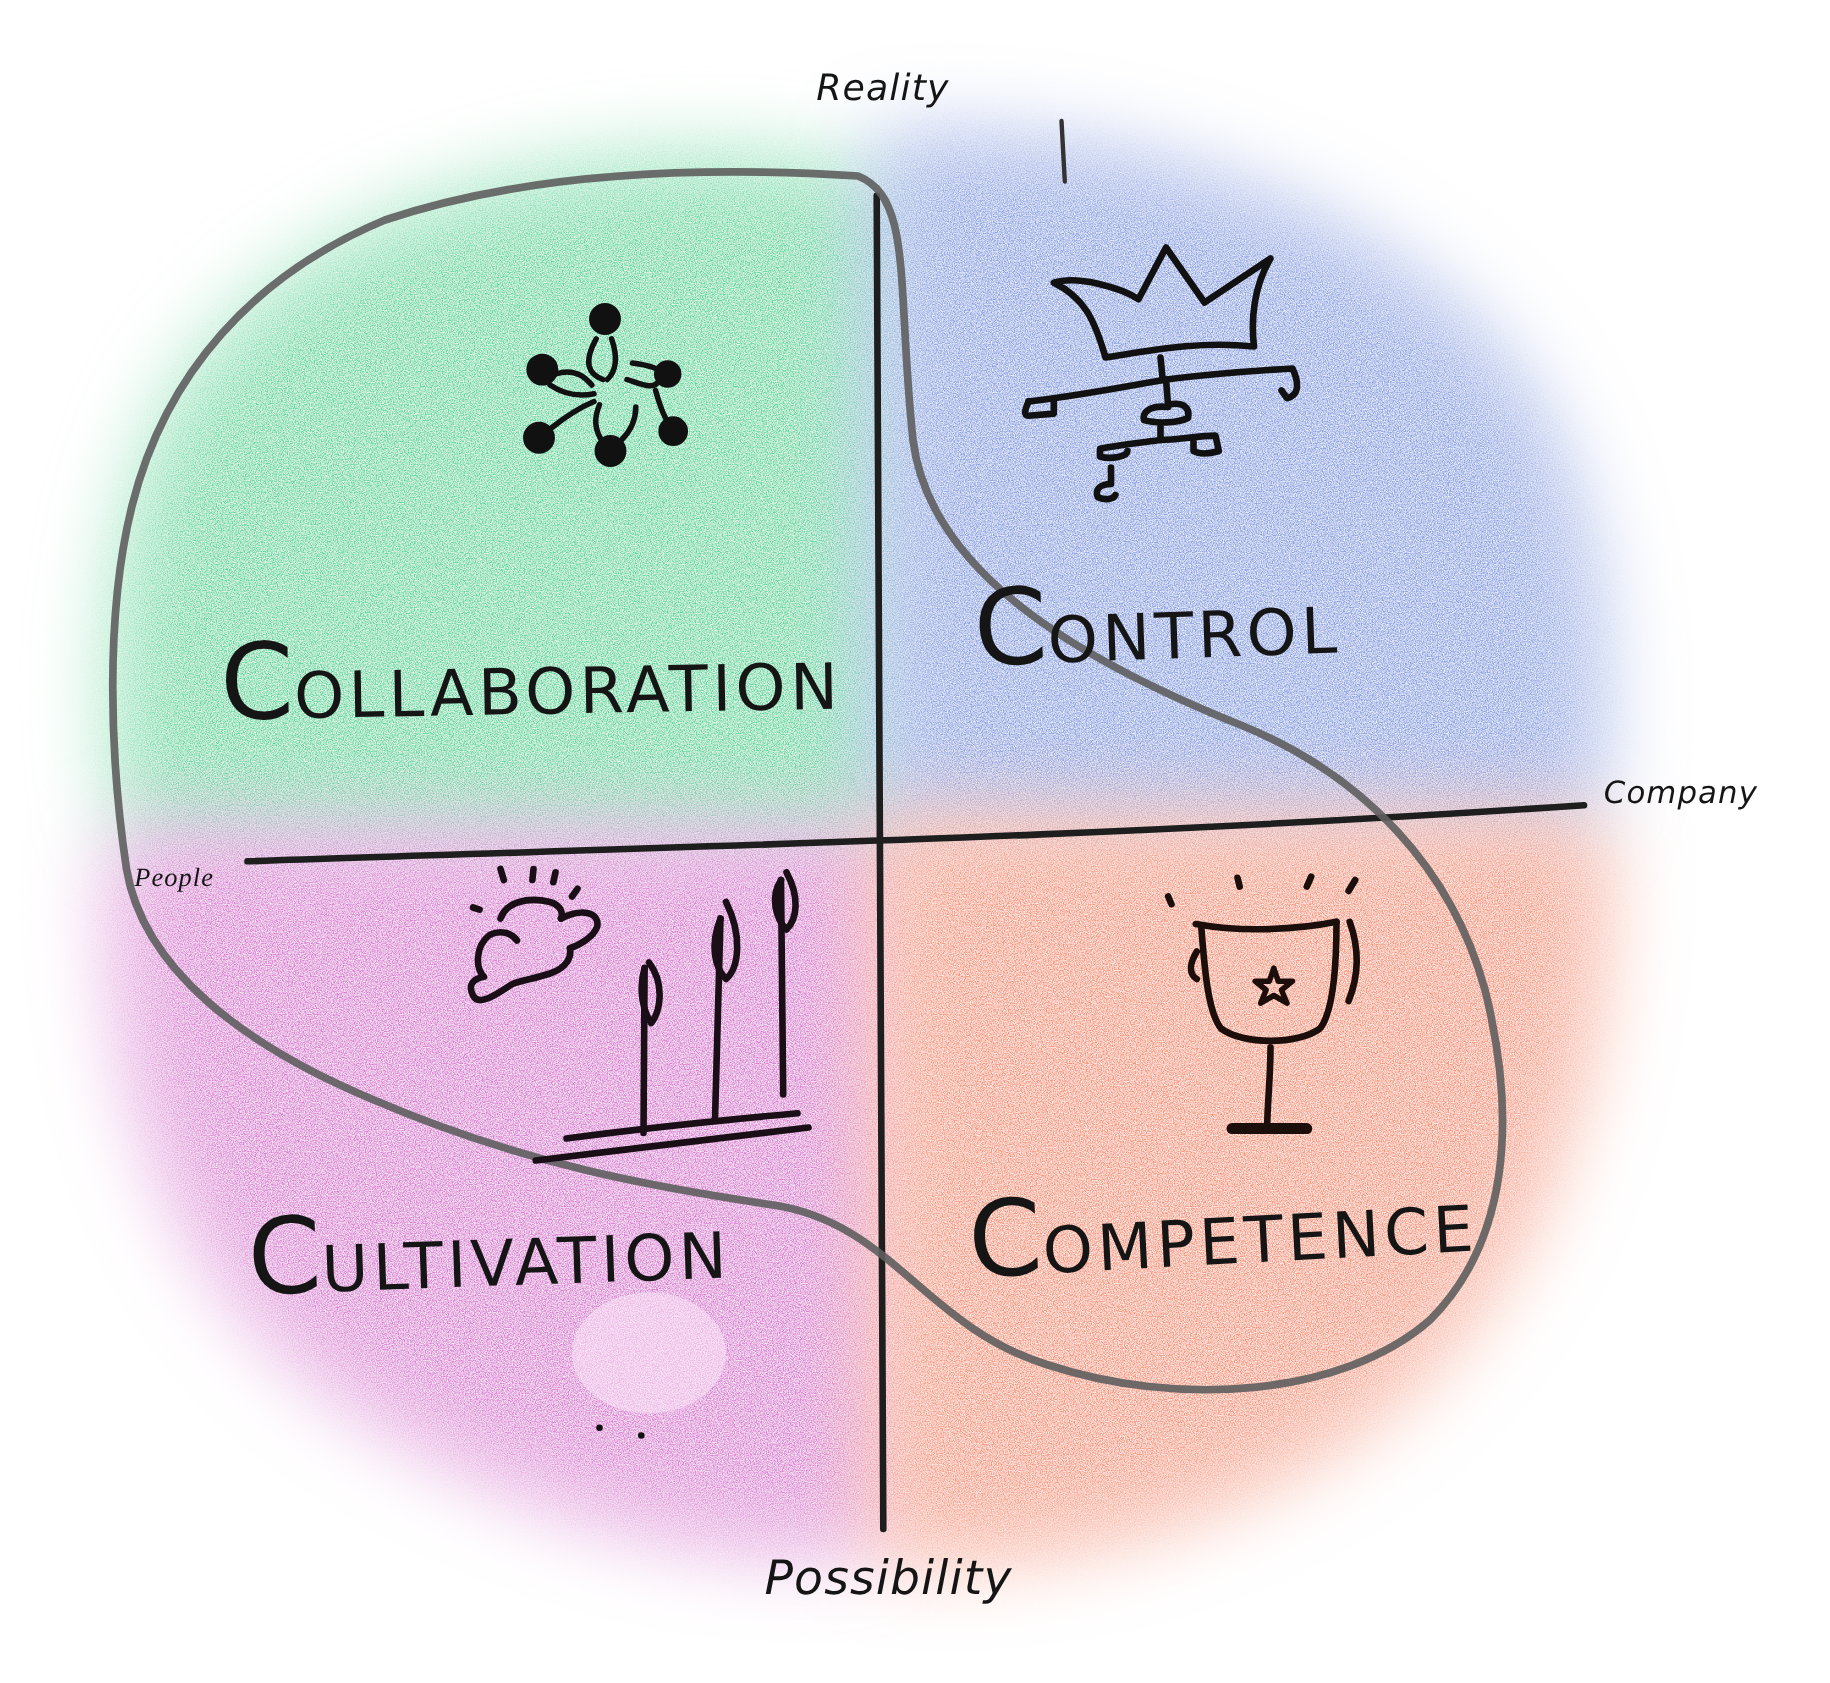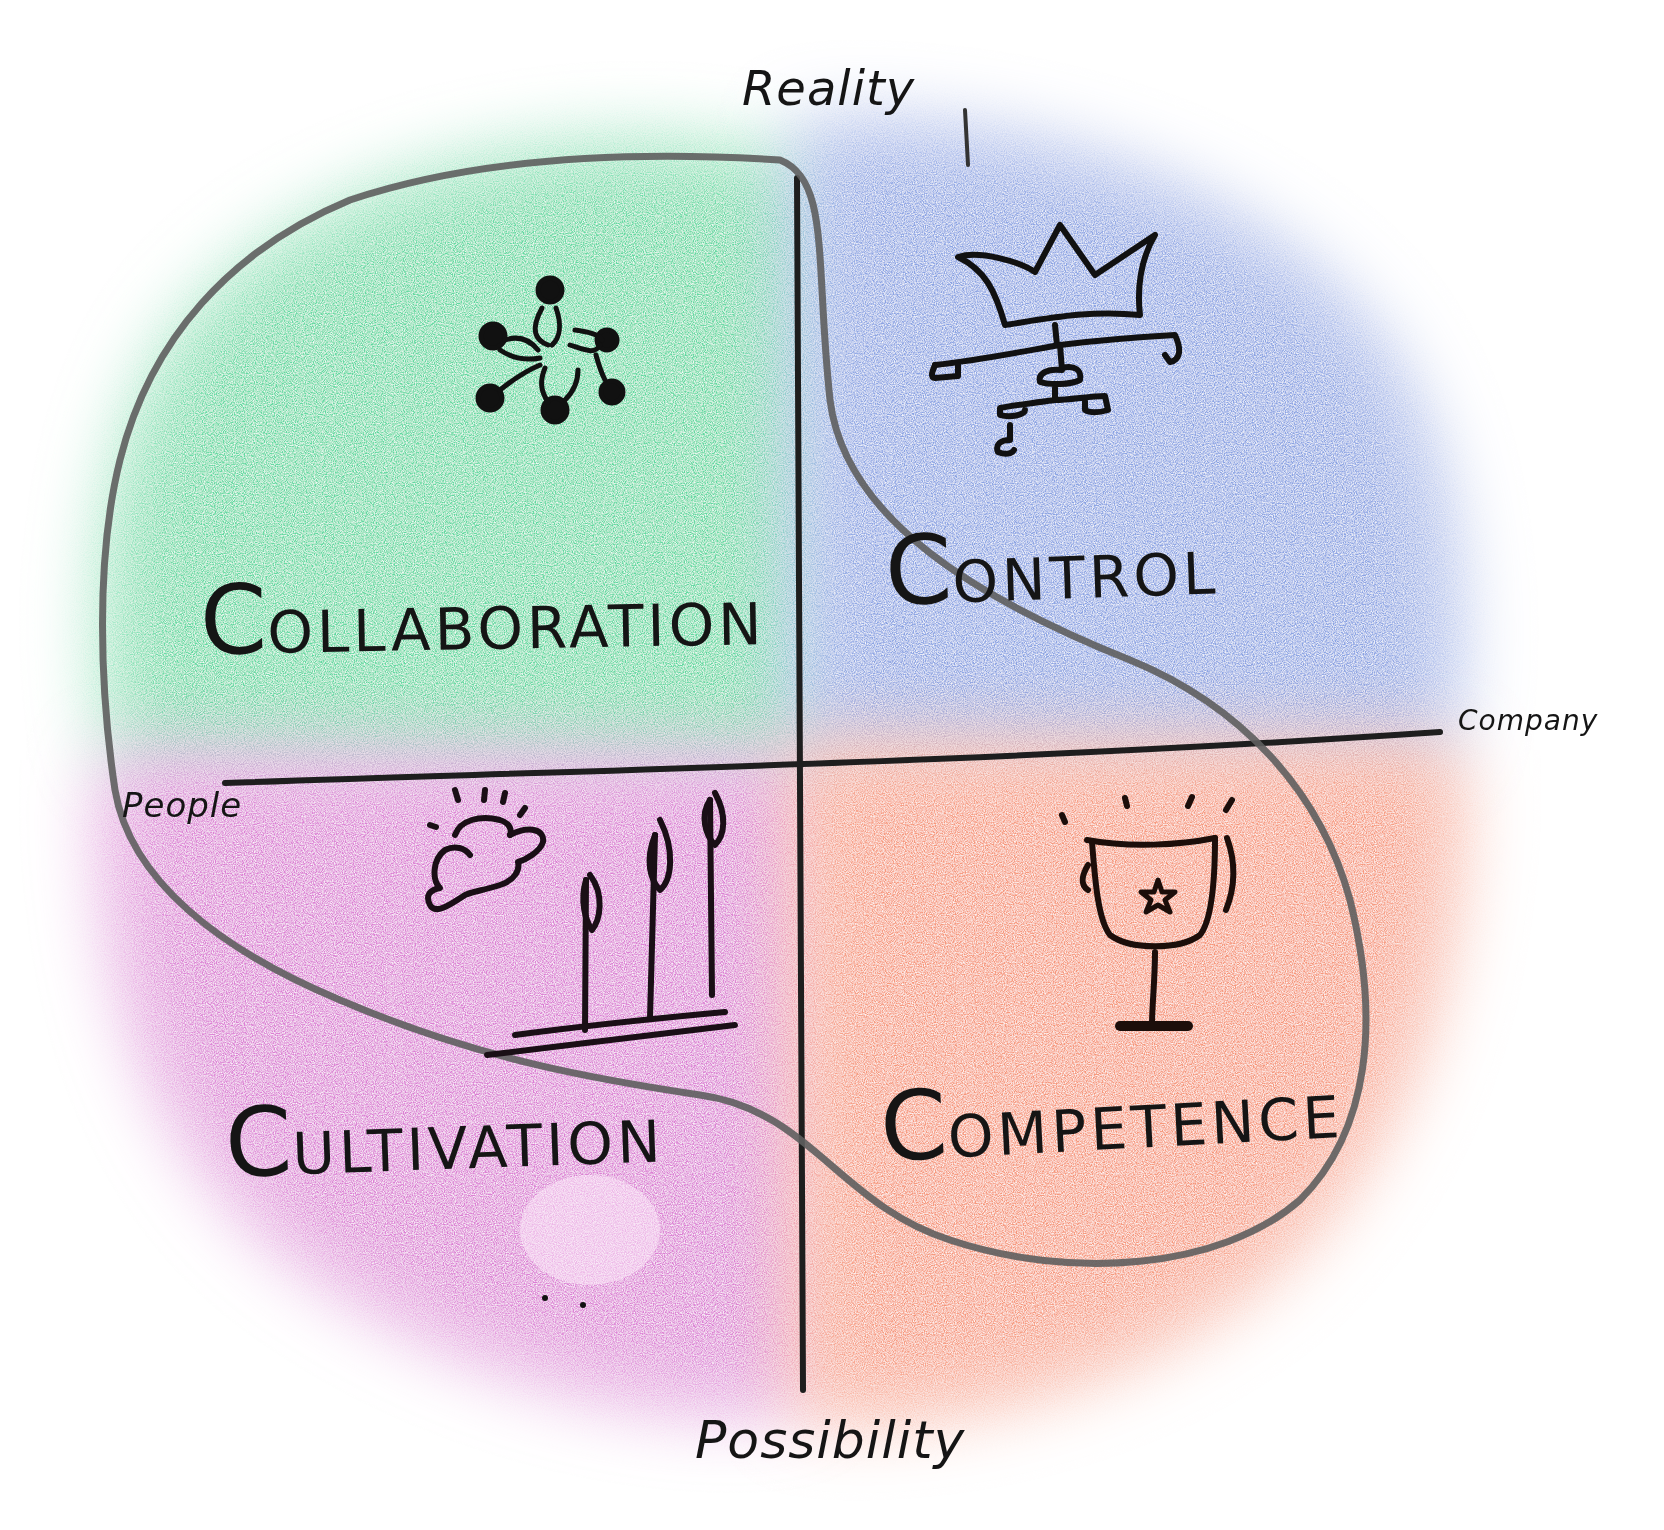--- a/index.html
+++ b/index.html
@@ -1,19 +1,19 @@
 <!DOCTYPE html>
 <html><head>
 <meta charset="utf-8">
 <style>
   html, body { margin:0; padding:0; background:#ffffff; }
   body { width:1664px; height:1530px; position:relative; overflow:hidden; font-family:"DejaVu Sans", sans-serif; }
   #canvas { position:absolute; left:0; top:0; width:1664px; height:1530px; }
   .label { position:absolute; color:#151515; font-family:"DejaVu Sans", sans-serif; white-space:nowrap; letter-spacing:1px; }
-  .axis-label { font-size:48px; font-style:italic; }
+  .axis-label { font-size:33px; font-style:italic; }
   .quad-label { font-size:58px; letter-spacing:4px; font-weight:normal; }
   .quad-label .big { font-size:96px; letter-spacing:0; }
 </style>
 </head>
 <body>
 
 <svg id="canvas" width="1664" height="1530" viewBox="0 0 1664 1530" xmlns="http://www.w3.org/2000/svg">
   <defs>
     <filter id="grain" x="-20%" y="-20%" width="140%" height="140%">
       <feTurbulence type="fractalNoise" baseFrequency="0.9" numOctaves="2" seed="3" result="noise"></feTurbulence>
@@ -125,22 +125,22 @@
     <path d="M1158,880 L1162,892 L1175,892 L1165,900 L1170,912 L1158,905 L1146,912 L1151,900 L1141,892 L1154,892 Z" stroke-width="5"></path>
     <path d="M1155,952 C1155,980 1152,1005 1152,1025"></path>
     <path d="M1120,1026 L1188,1026" stroke-width="10"></path>
   </g>
 
   <circle cx="545" cy="1298" r="3" fill="#111"></circle>
   <circle cx="583" cy="1305" r="3" fill="#111"></circle>
 </svg>
 
 <div class="label axis-label" style="left:742px; top:60px;">Reality</div>
-<div class="label axis-label" style="left:695px; top:1410px; font-size:52px;">Possibility</div>
-<div class="label axis-label" style="left:122px; top:785px; font-size:34px;">People</div>
+<div class="label axis-label" style="left:695px; top:1410px; font-size:43px;">Possibility</div>
+<div class="label axis-label" style="left:122px; top:785px; font-size:24px;font-family:Liberation Serif, serif;">People</div>
 <div class="label axis-label" style="left:1458px; top:704px; font-size:28px;">Company</div>
 
 <div class="label quad-label" style="left:200px; top:560px; transform:rotate(-1deg);">
   <span class="big">C</span><span>OLLABORATION</span>
 </div>
 <div class="label quad-label" style="left:885px; top:510px; transform:rotate(-2deg);">
   <span class="big">C</span><span>ONTROL</span>
 </div>
 <div class="label quad-label" style="left:225px; top:1080px; transform:rotate(-2deg);">
   <span class="big">C</span><span>ULTIVATION</span>

